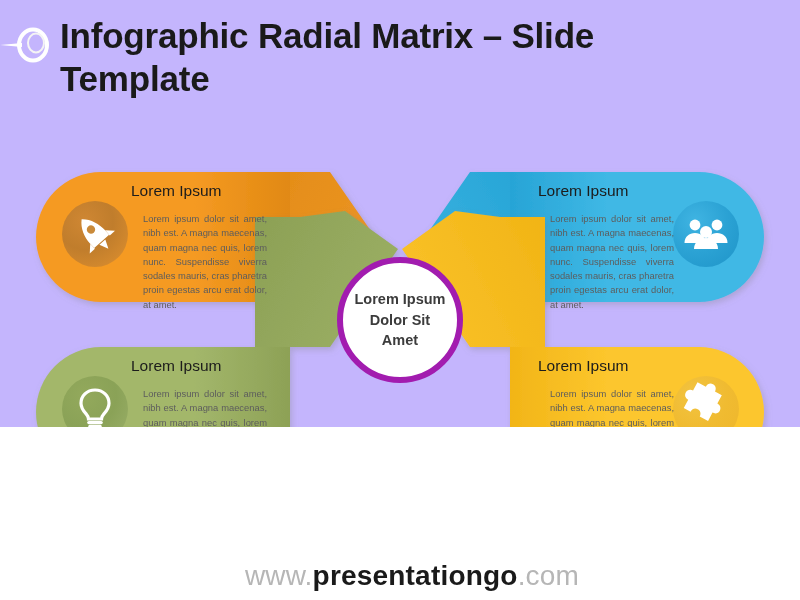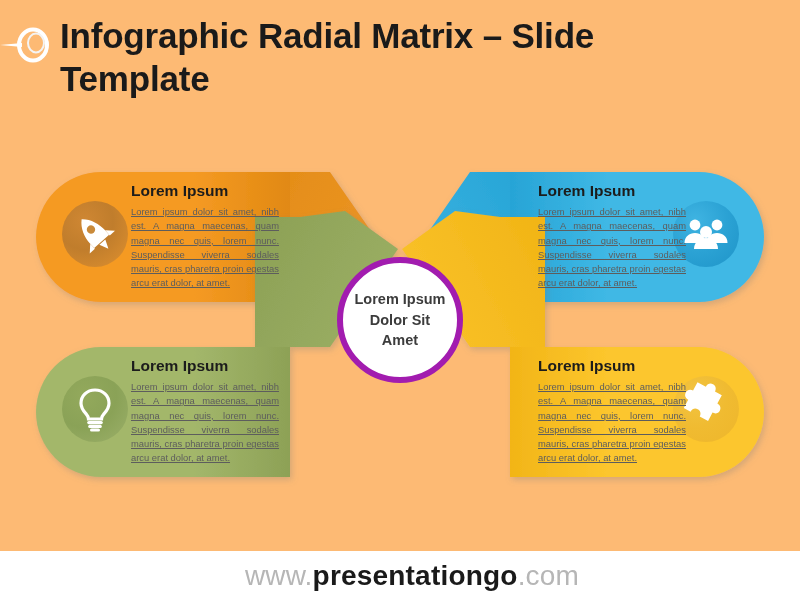--- a/index.html
+++ b/index.html
@@ -9,22 +9,22 @@
   body {
     width: 800px;
     height: 600px;
     overflow: hidden;
     background: #ffffff;
     font-family: "Liberation Sans", sans-serif;
   }
   #slide {
     position: relative;
     width: 800px;
-    height: 551px;
-    background: #fdba74;
+    height: 427px;
+    background: #c4b5fd;
     overflow: hidden;
   }
 
   
   #corner-mark {
     position: absolute;
     left: 0px;
     top: 26px;
     width: 56px;
     height: 38px;
@@ -59,32 +59,31 @@
     width: 800px;
     height: 551px;
   }
 
   
   .panel-text {
     position: absolute;
   }
   .panel-head {
     font-size: 15.5px;
-    font-weight: bold;
+    font-weight: normal;
     color: #1c1c1c;
     margin: 0 0 5px 0;
     white-space: nowrap;
   }
   .panel-body {
     font-size: 9.4px;
     line-height: 1.52;
     color: #5d5d5d;
     text-align: justify;
-    margin: 0;
-    text-decoration: underline;
+    margin: 12px;
   }
   .pt-left  { width: 148px; }
   .pt-right { width: 148px; }
 
   
   #text-orange { left: 131px; top: 182px; }
   
   #text-blue   { left: 538px; top: 182px; }
   
   #text-green  { left: 131px; top: 357px; }

